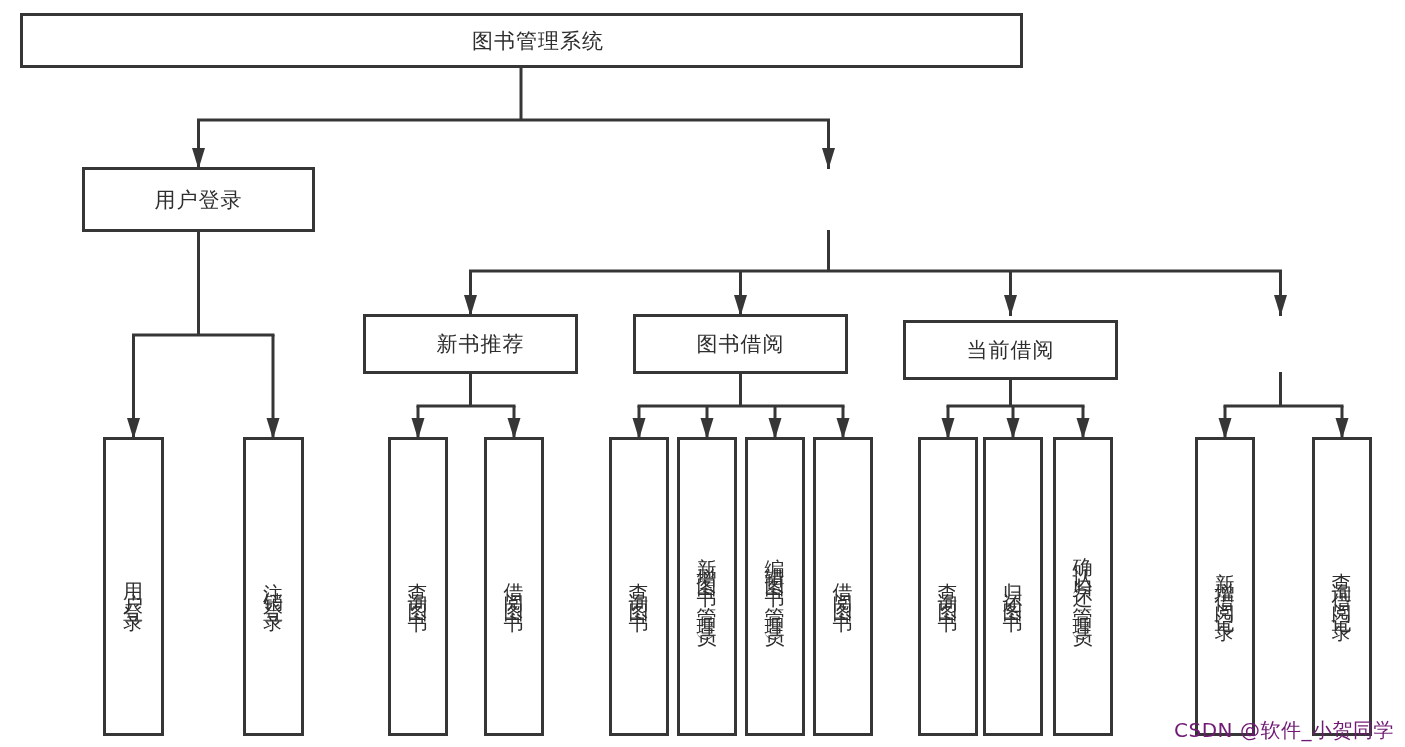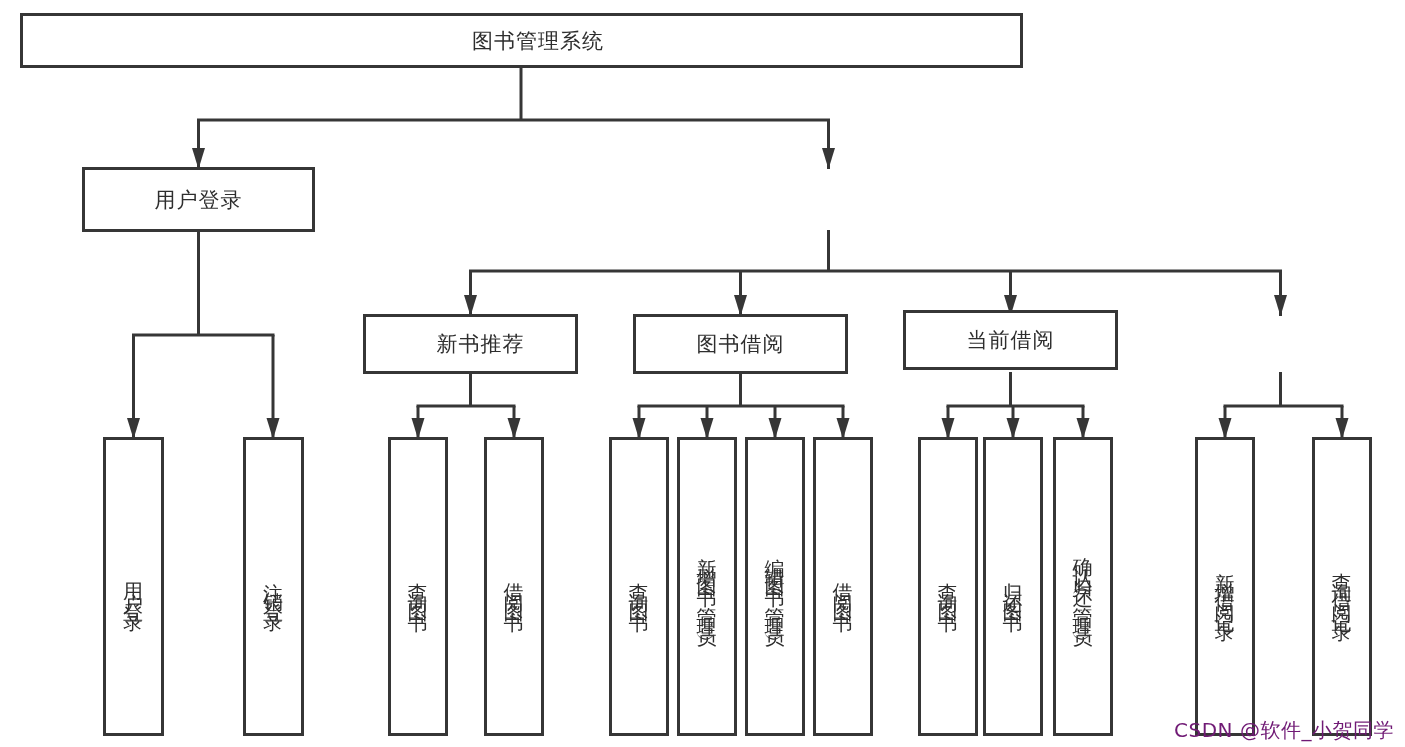--- a/index.html
+++ b/index.html
@@ -129,21 +129,21 @@
   <div class="node h-node" style="left:82px; top:167px; width:233px; height:65px;">
     <span class="label">用户登录</span>
   </div>
 
   <div class="node h-node" style="left:363px; top:314px; width:215px; height:60px;padding-left:20px;">
     <span class="label">新书推荐</span>
   </div>
   <div class="node h-node" style="left:633px; top:314px; width:215px; height:60px;">
     <span class="label">图书借阅</span>
   </div>
-  <div class="node h-node" style="left:903px; top:310px; width:215px; height:60px;">
+  <div class="node h-node" style="left:903px; top:320px; width:215px; height:60px;">
     <span class="label">当前借阅</span>
   </div>
 
   <div class="node v-node" style="left:103px; top:437px; width:61px; height:299px;">
     <span class="label">用户登录</span>
   </div>
   <div class="node v-node" style="left:243px; top:437px; width:61px; height:299px;">
     <span class="label">注销登录</span>
   </div>
 

